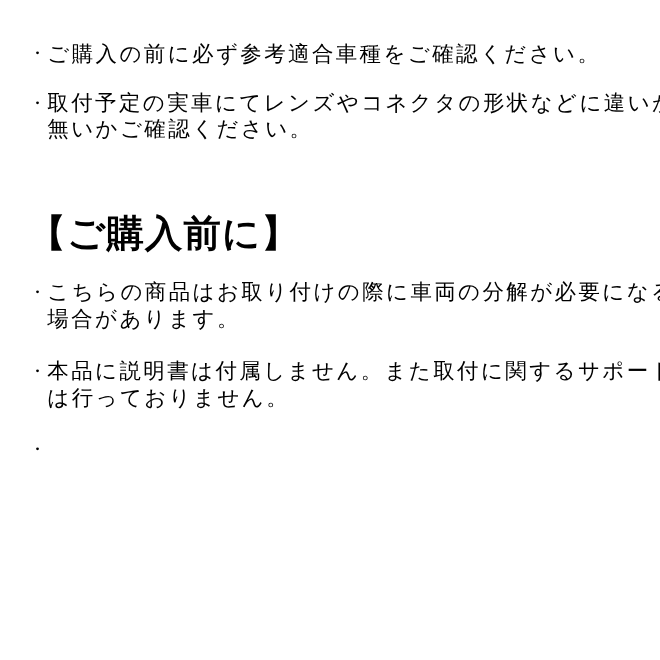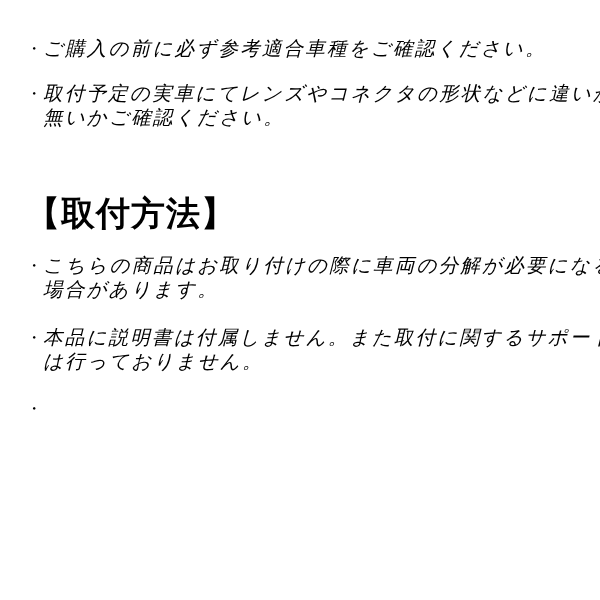--- a/index.html
+++ b/index.html
@@ -37,21 +37,21 @@
     letter-spacing: 2.2px;
     color: #000000;
   }
   .bullet {
     flex: none;
     width: 17px;
     font-size: 16px;
     line-height: 24px;
     letter-spacing: 0;
   }
-  .item-text { display: block; font-style: italic; }
+  .item-text { display: block; }
   .text-line { display: block; white-space: nowrap; }
   .item-1a { margin-top: 17px; }
   .item-1b { margin-top: 21px; }
   .item-2a { margin-top: 21px; }
   .item-2b { margin-top: 24px; }
   .item-2c { margin-top: 23px; }
 </style>
 </head>
 <body>
 
@@ -69,21 +69,21 @@
     <div class="bullet-item item-1b">
       <span class="bullet">・</span>
       <span class="item-text">
         <span class="text-line">取付予定の実車にてレンズやコネクタの形状などに違いが</span>
         <span class="text-line">無いかご確認ください。</span>
       </span>
     </div>
   </section>
 
   <section>
-    <h1 class="section-heading heading-2">【取付方法】</h1>
+    <h1 class="section-heading heading-2">【ご購入前に】</h1>
 
     <div class="bullet-item item-2a">
       <span class="bullet">・</span>
       <span class="item-text">
         <span class="text-line">こちらの商品はお取り付けの際に車両の分解が必要になる</span>
         <span class="text-line">場合があります。</span>
       </span>
     </div>
 
     <div class="bullet-item item-2b">

